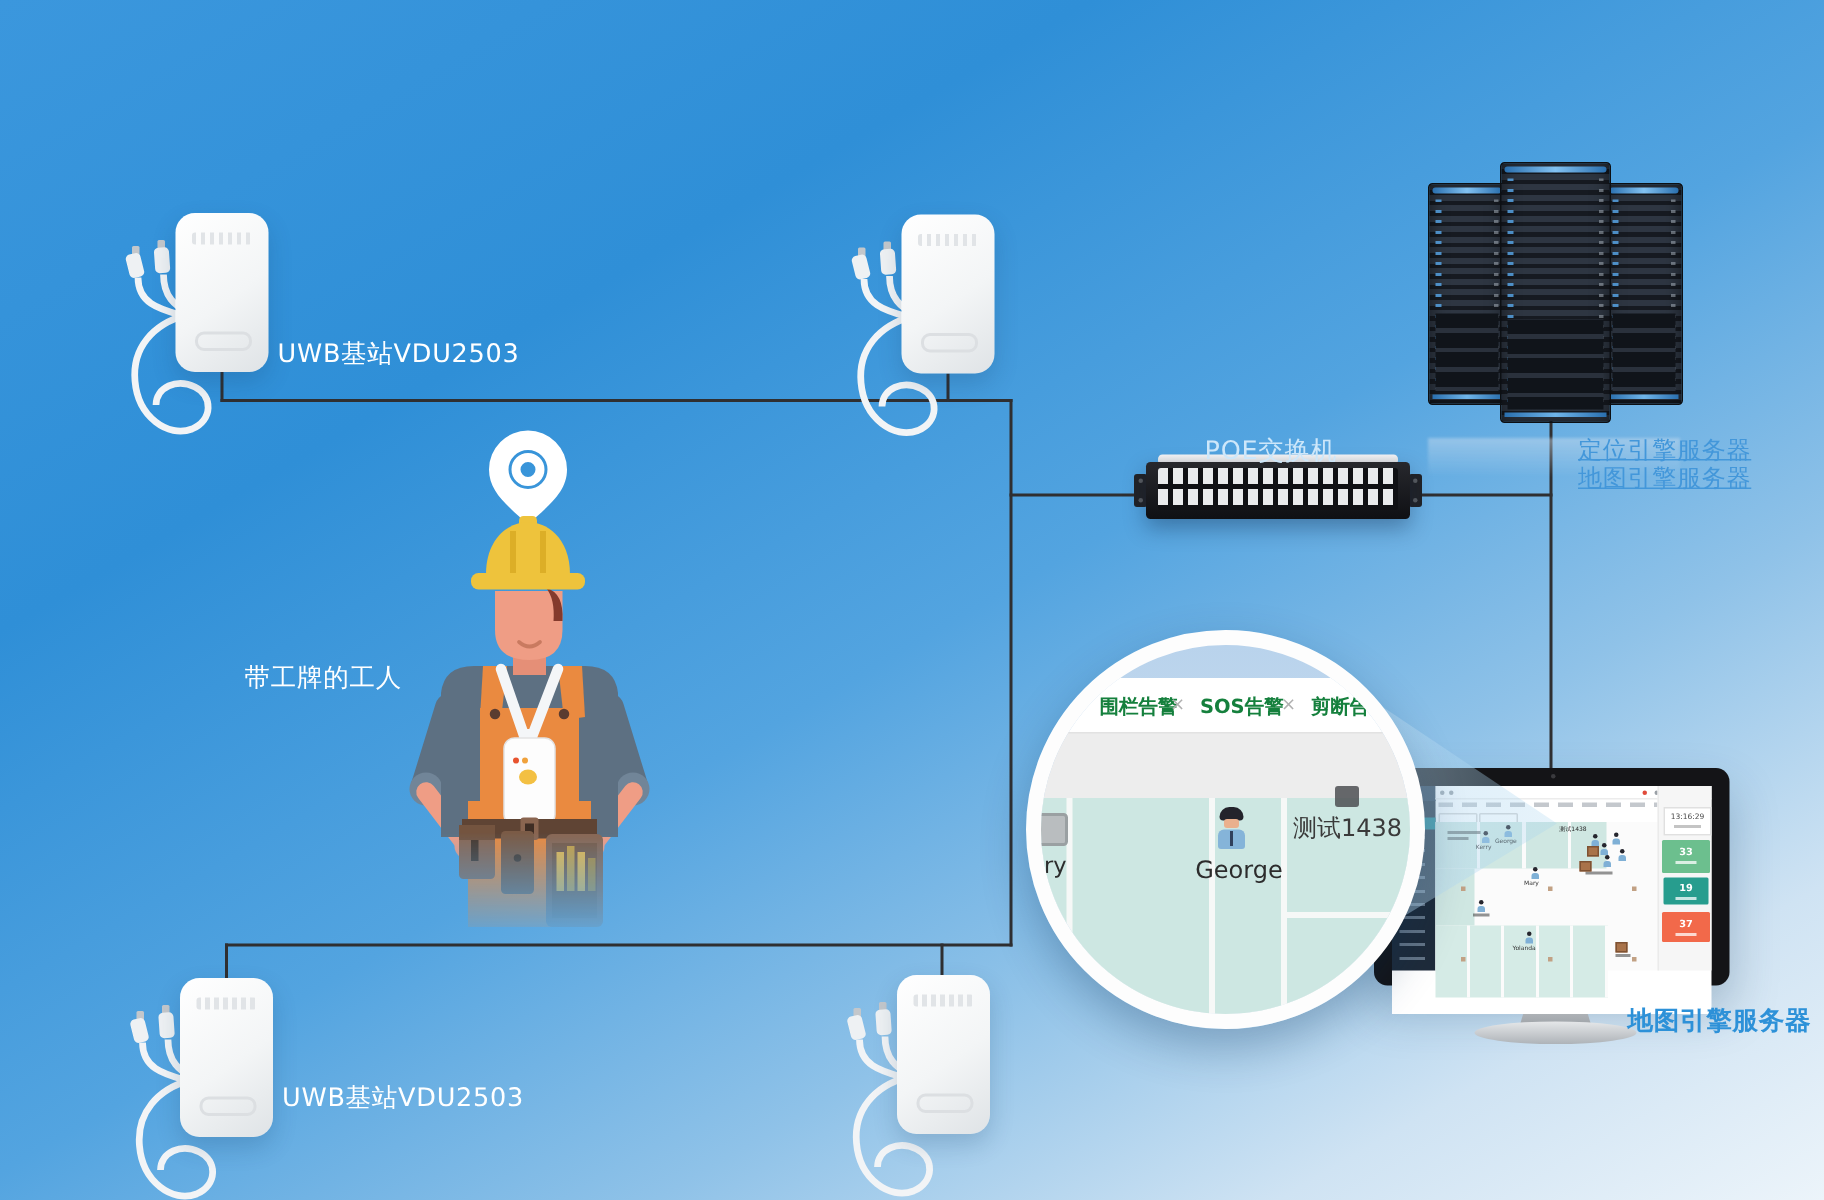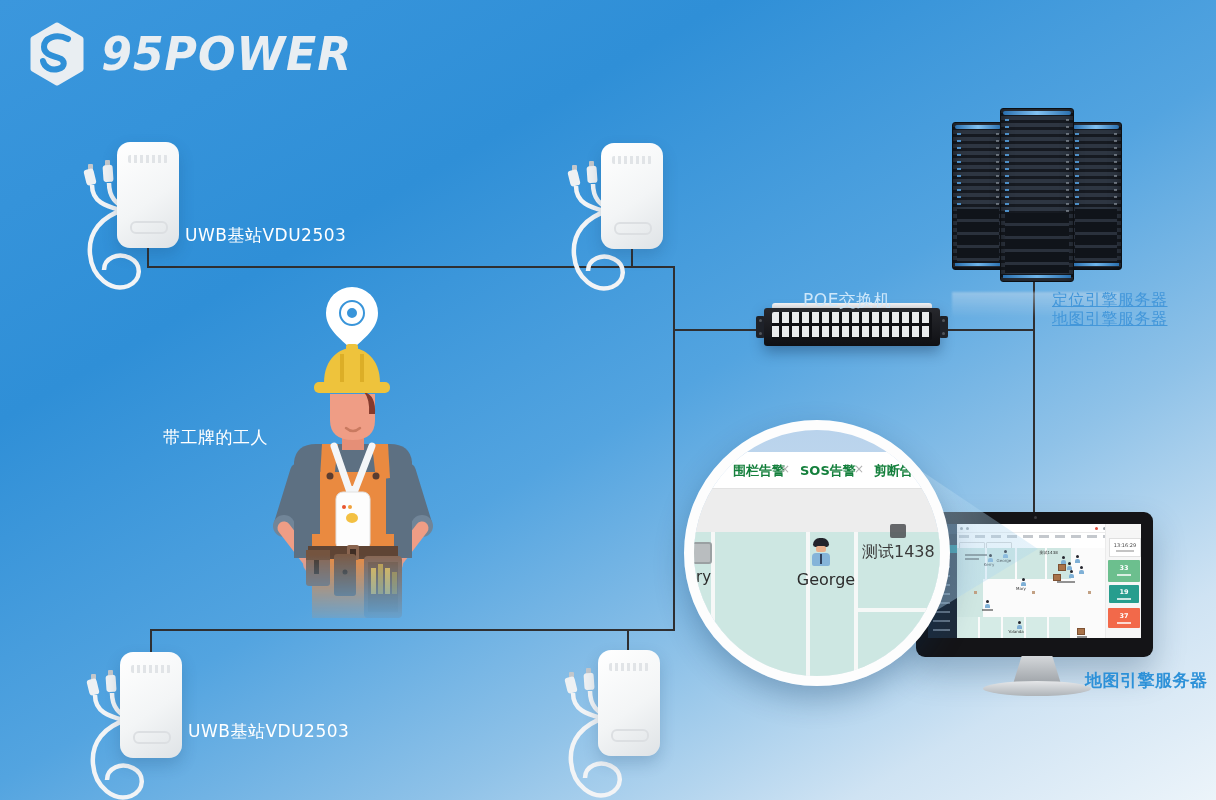--- a/index.html
+++ b/index.html
@@ -56,21 +56,21 @@
     background:linear-gradient(180deg,rgba(200,220,238,.5),rgba(200,220,238,0));}
   
   .monitor{position:absolute;left:916px;top:512px;width:237px;height:145px;background:#141417;border-radius:9px;
     z-index:2;box-shadow:0 16px 32px rgba(25,60,95,.28);}
   .monitor::after{content:"";position:absolute;left:50%;top:4px;width:3px;height:3px;margin-left:-1px;border-radius:50%;background:#3a3a3e;}
   .m-neck{position:absolute;left:1013px;top:656px;width:48px;height:28px;z-index:2;
     clip-path:polygon(18% 0,82% 0,100% 100%,0 100%);
     background:linear-gradient(180deg,#d4d7da,#9ea3a8);}
   .m-base{position:absolute;left:983px;top:681px;width:108px;height:15px;border-radius:50%;z-index:2;
     background:linear-gradient(180deg,#e5e7e9,#aeb3b8);}
-  .screen{position:absolute;left:928px;top:524px;width:213px;height:114px;background:#ffffff;overflow:hidden;z-index:2;}
+  .screen{position:absolute;left:928px;top:524px;width:213px;height:152px;background:#ffffff;overflow:hidden;z-index:2;}
   
   .mini-side{position:absolute;left:0;top:0;width:29px;height:123px;background:#1e2b3a;}
   .mini-side::before{content:"";position:absolute;left:0;top:0;width:29px;height:10px;background:#27394d;}
   .mini-side-rows{position:absolute;left:5px;top:33px;width:17px;height:86px;
     background:repeating-linear-gradient(180deg,rgba(170,190,210,.5) 0 2px,transparent 2px 9px);}
   .mini-side-hl{position:absolute;left:0;top:21px;width:29px;height:8px;background:#14828e;}
   .mini-side-hl::before{content:"";position:absolute;left:5px;top:3px;width:15px;height:2px;background:rgba(235,245,250,.9);}
   .mini-top{position:absolute;left:29px;top:0;width:184px;height:8px;background:#fff;border-bottom:1px solid #ececec;}
   .mini-dot{position:absolute;border-radius:50%;}
   .chipbar{position:absolute;left:31px;top:11px;width:146px;height:3px;
@@ -116,27 +116,20 @@
   .gp .h{width:16px;height:9px;margin:0 auto;background:#23232b;border-radius:8px 8px 3px 3px;}
   .gp .f{width:10px;height:6px;margin:-1px auto 0;background:#eab08d;border-radius:2px;}
   .gp .b{position:relative;width:18px;height:13px;margin-top:1px;background:#85b4d9;border-radius:4px 4px 2px 2px;}
   .gp .b::after{content:"";position:absolute;left:8px;top:1px;width:2px;height:10px;background:#30405c;}
 </style>
 </head>
 <body>
 
 <div class="canvas">
 
-  <div class="logo">
-    <svg width="58" height="64" viewBox="0 0 58 64">
-      <polygon points="29,3 53,17 53,47 29,61 5,47 5,17" fill="#e9eef2" stroke="#e9eef2" stroke-width="5" stroke-linejoin="round"></polygon>
-      <path d="M40,17 C28,11 16,16 16,25 C16,33 26,34 31,36 C37,38 38,45 30,47 C23,49 16,45 15,39" fill="none" stroke="#2f90d7" stroke-width="6" stroke-linecap="round"></path>
-    </svg>
-    <div class="logo-text">95POWER</div>
-  </div>
 
   <div class="ln" style="left:147px;top:248px;width:2px;height:20px;"></div>
   <div class="ln" style="left:147px;top:266px;width:528px;height:2px;"></div>
   <div class="ln" style="left:631px;top:249px;width:2px;height:19px;"></div>
   <div class="ln" style="left:673px;top:266px;width:2px;height:365px;"></div>
   <div class="ln" style="left:673px;top:329px;width:95px;height:2px;"></div>
   <div class="ln" style="left:936px;top:329px;width:99px;height:2px;"></div>
   <div class="ln" style="left:1033px;top:278px;width:2px;height:236px;"></div>
   <div class="ln" style="left:150px;top:629px;width:525px;height:2px;"></div>
   <div class="ln" style="left:150px;top:629px;width:2px;height:24px;"></div>
@@ -255,21 +248,21 @@
       <rect x="64" y="268" width="22" height="42" rx="3" fill="#7b5b46"></rect>
       <circle cx="75" cy="286" r="2.5" fill="#4a382c"></circle>
       <rect x="94" y="270" width="38" height="62" rx="4" fill="#8a6753"></rect>
       <rect x="98" y="276" width="30" height="50" fill="#7b5b46"></rect>
       <rect x="101" y="282" width="5" height="26" fill="#e9b84d"></rect>
       <rect x="108" y="278" width="5" height="30" fill="#caa045"></rect>
       <rect x="115" y="282" width="5" height="26" fill="#e9b84d"></rect>
       <rect x="122" y="286" width="5" height="22" fill="#b08a3c"></rect>
     </g>
   </svg>
-  <div class="lbl" style="left:163px;top:426px;">带工牌的工人</div>
+  <div class="lbl" style="left:163px;top:440px;">带工牌的工人</div>
 
   <div class="lbl" style="left:803px;top:289px;color:#cde7fa;">POE交换机</div>
   <div class="poe-top"></div>
   <div class="poe-ear" style="left:756px;"></div>
   <div class="poe-ear" style="left:939px;"></div>
   <div class="poe-body"></div>
   <div class="poe-ports"></div>
 
   <div class="servers">
     <div class="tower" style="left:0;top:24px;width:50px;height:146px;">

